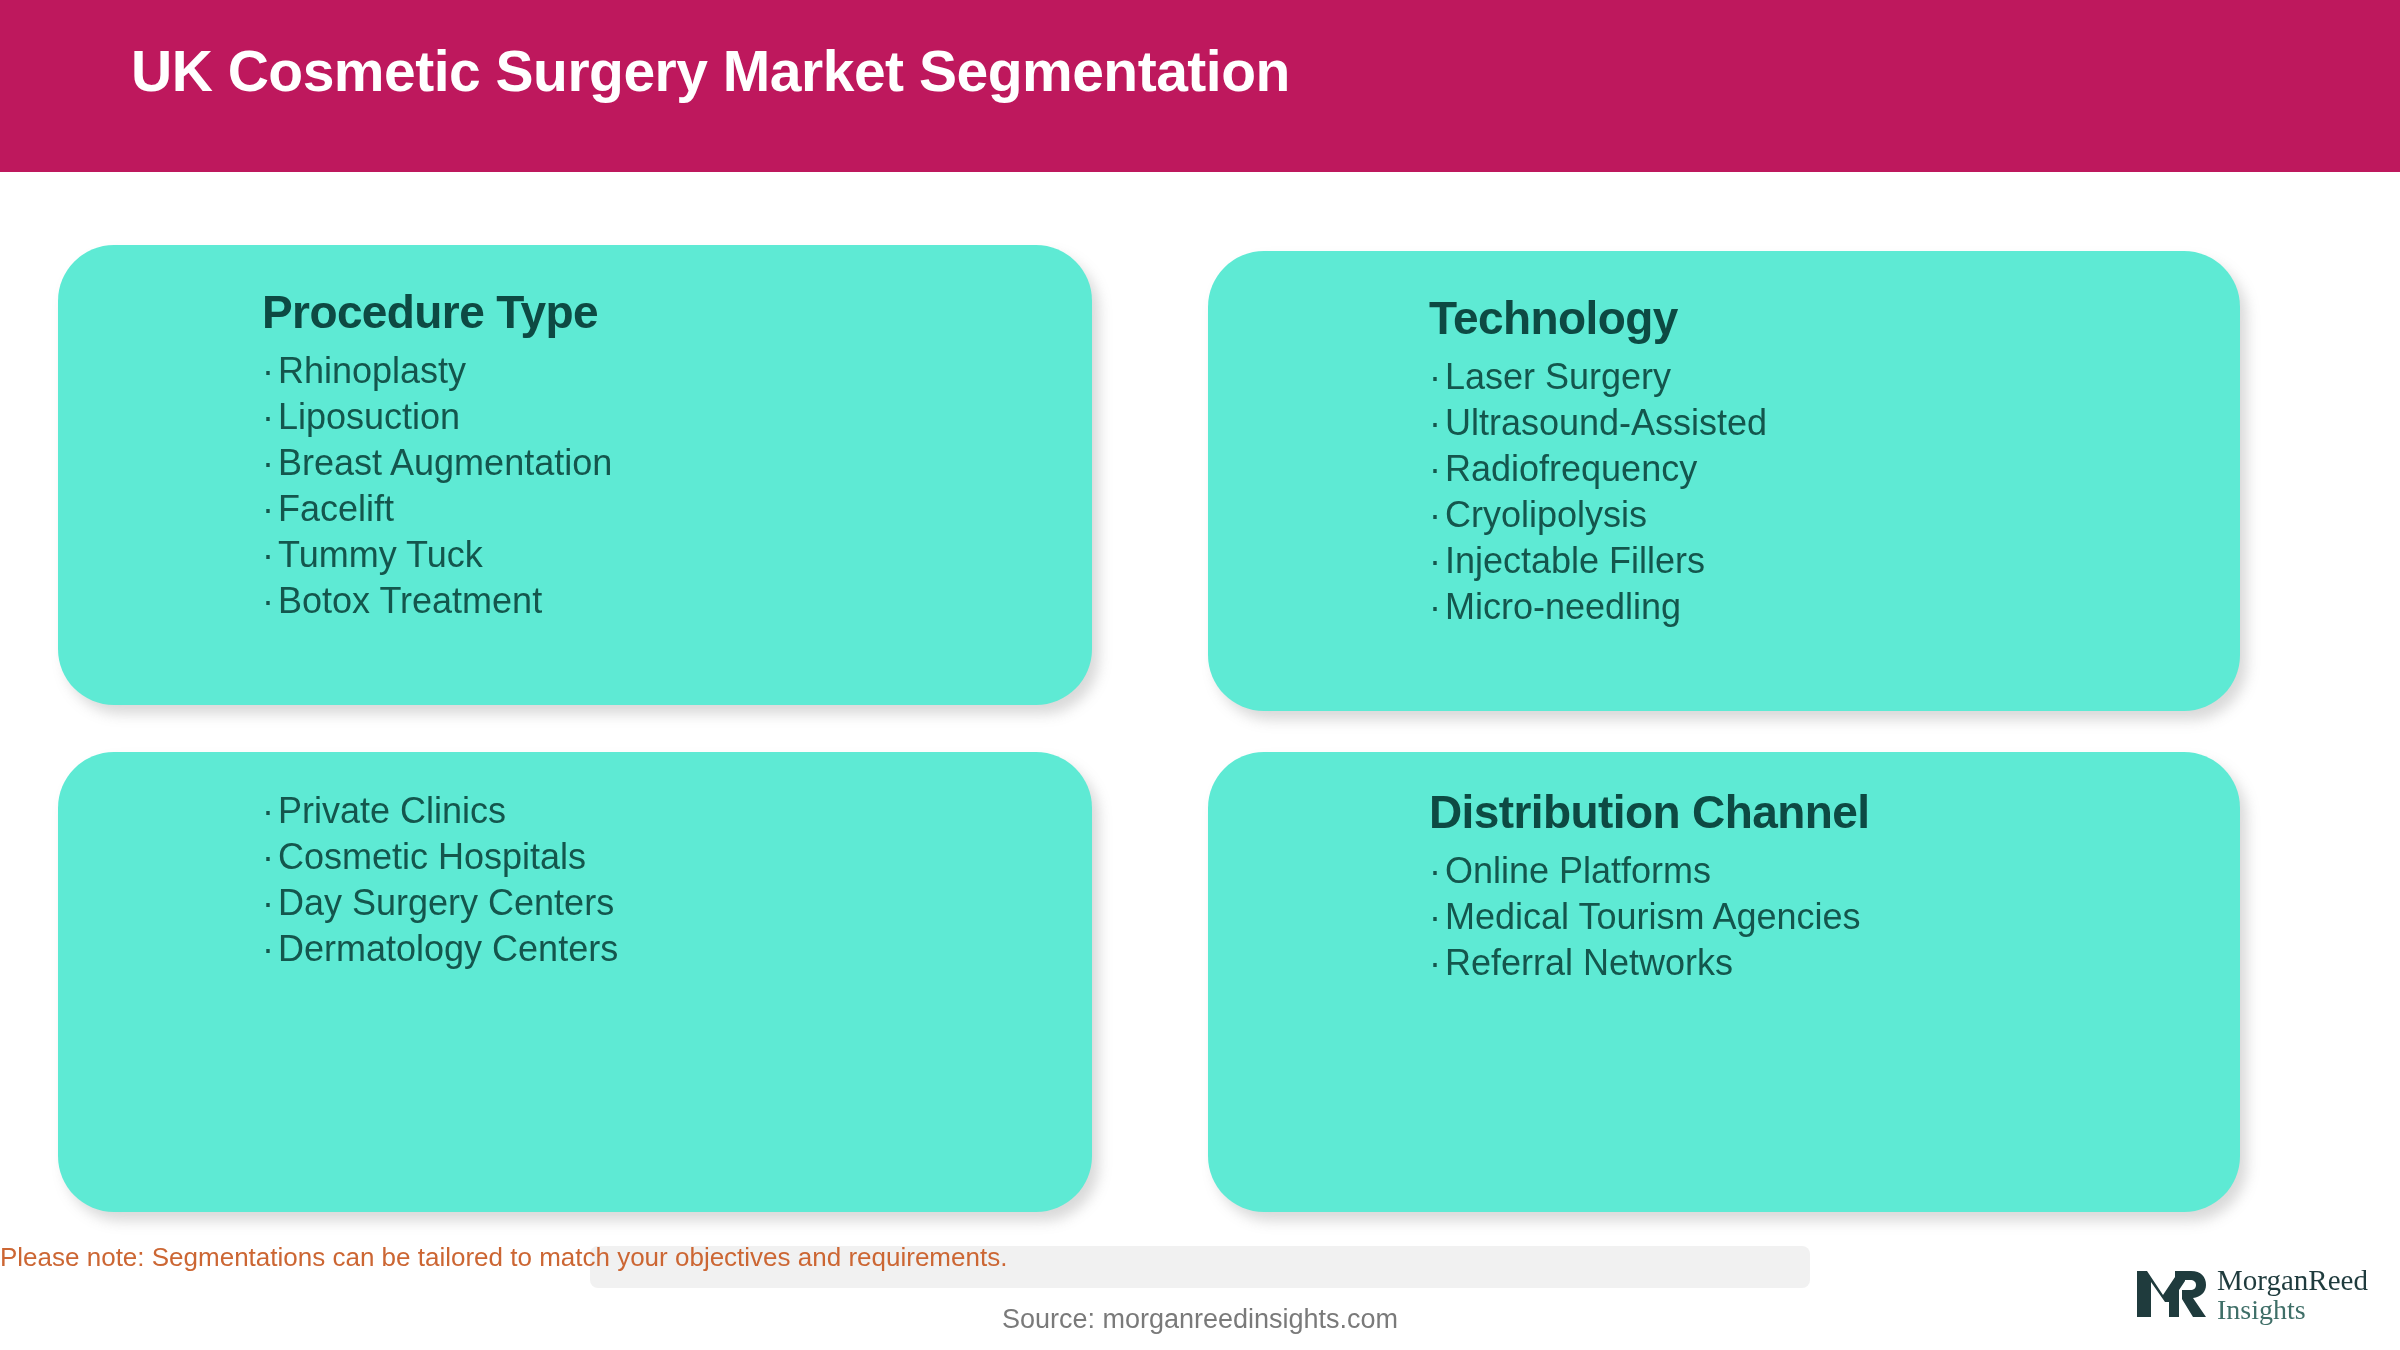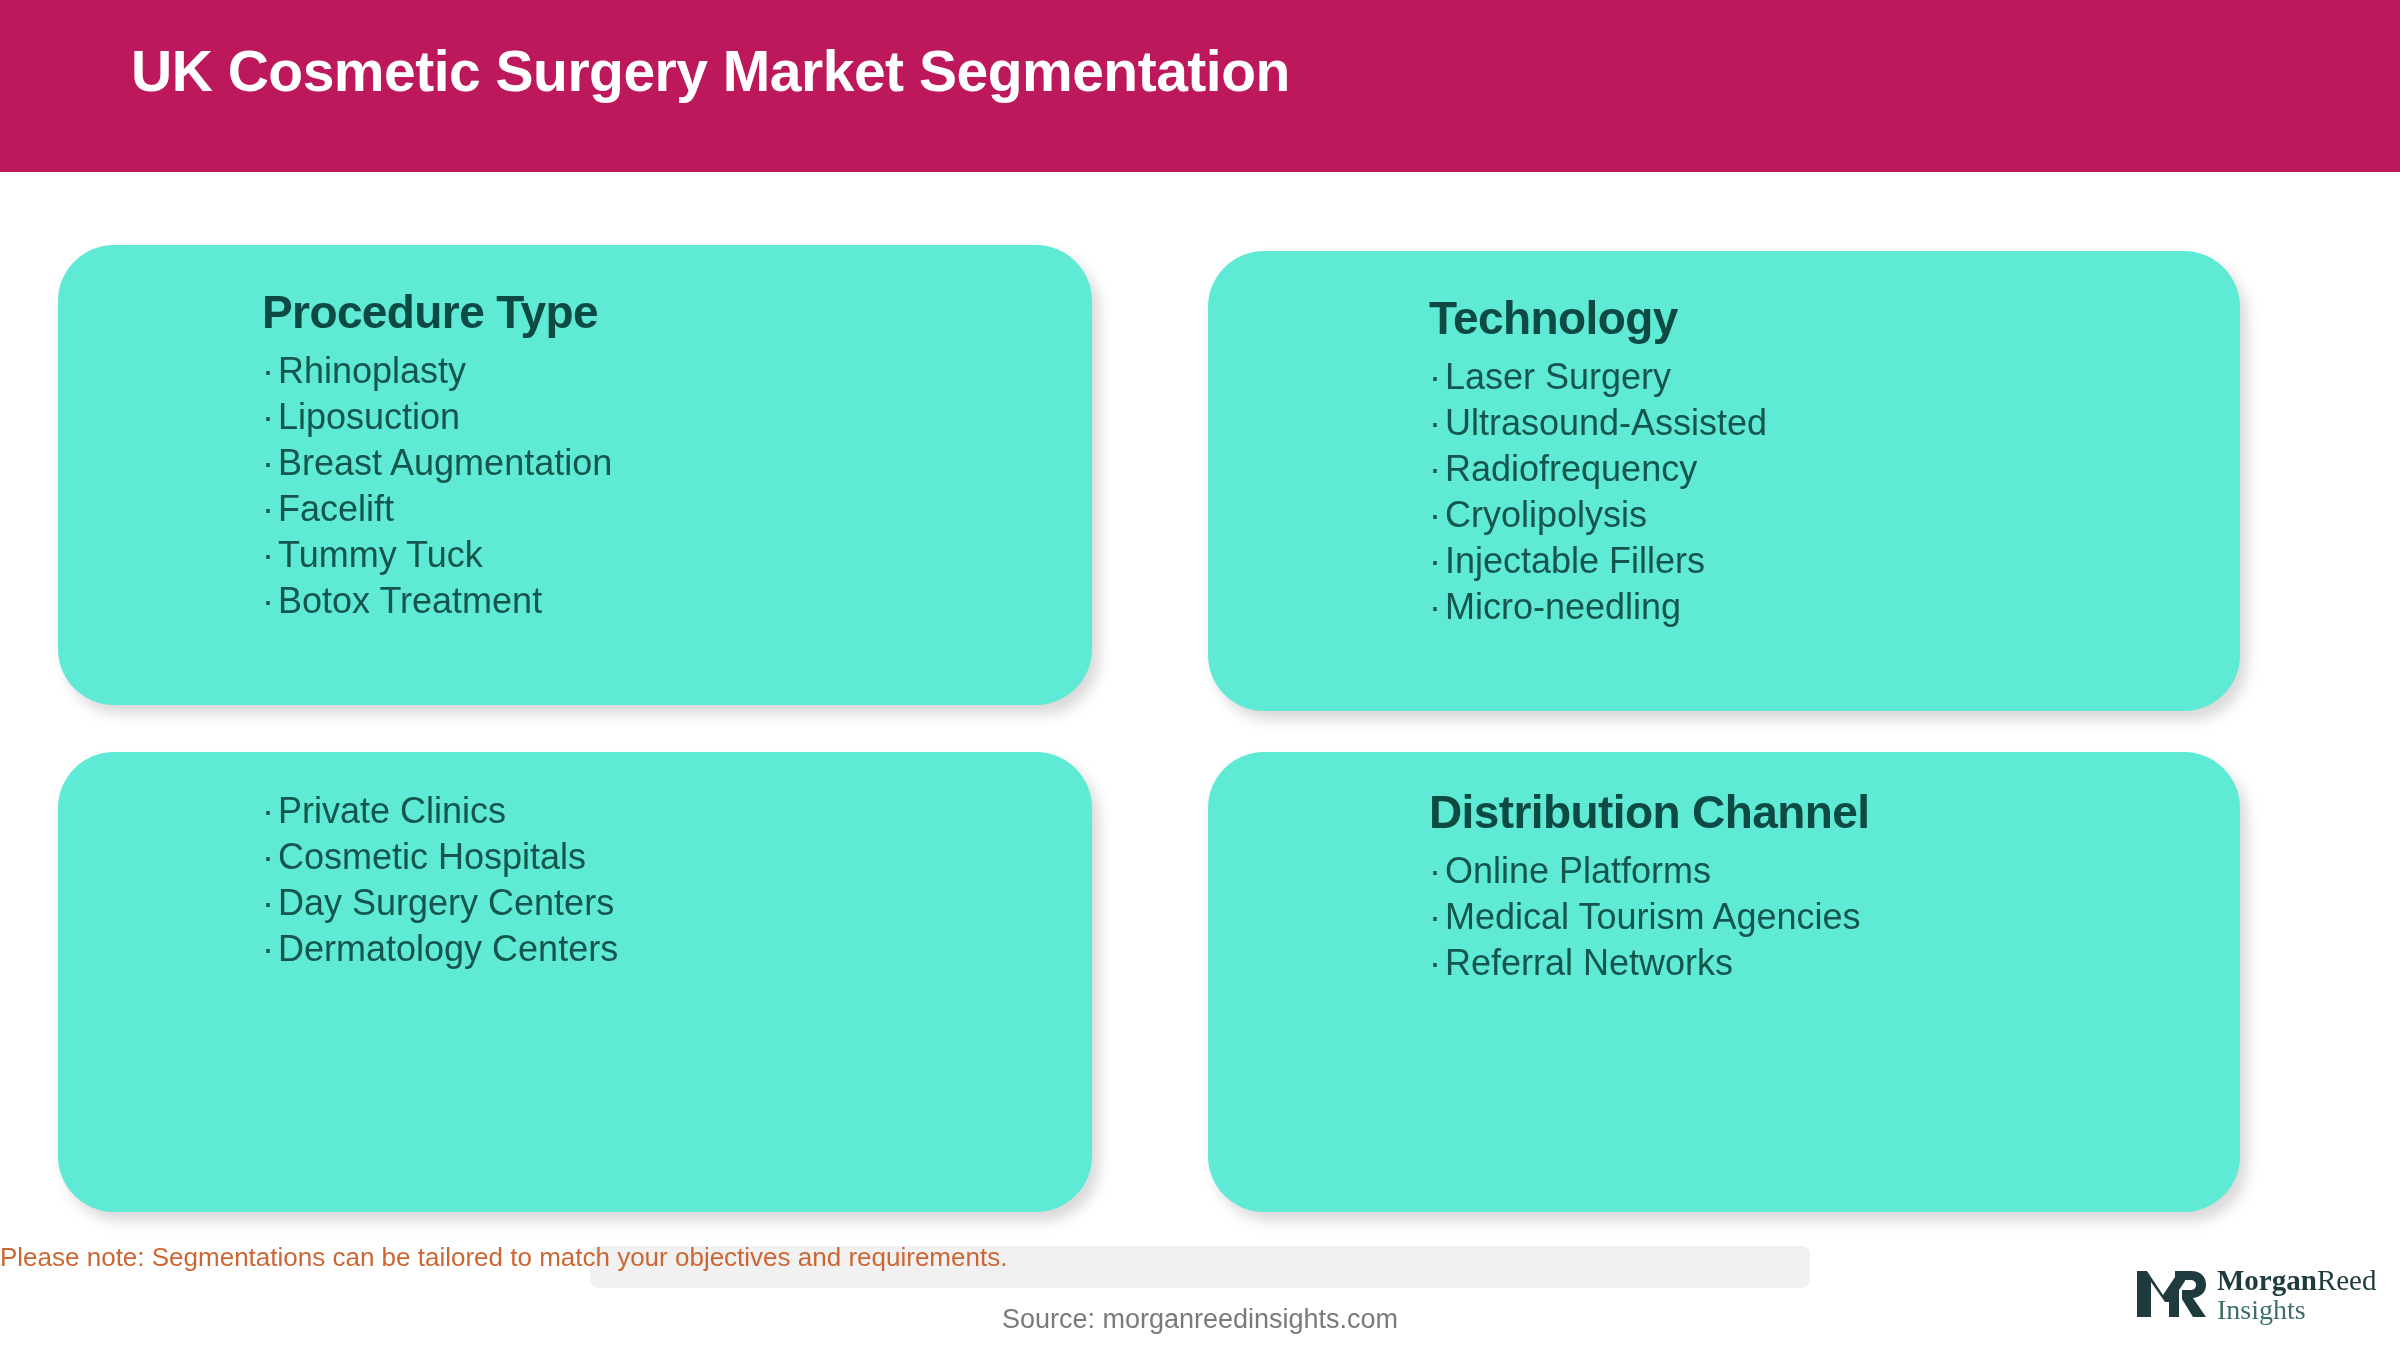--- a/index.html
+++ b/index.html
@@ -153,21 +153,21 @@
     left: 82px;
     top: 0px;
   }
   .logo-line1 {
     font-family: "Liberation Serif", serif;
     font-size: 29px;
     line-height: 30px;
     color: #1f3b3d;
     white-space: nowrap;
   }
-  .logo-line1 .lw-bold { font-weight: 700; }
+  .logo-line1 .lw-bold { font-weight: 400; }
   .logo-line1 .lw-reg  { font-weight: 400; }
   .logo-line2 {
     font-family: "Liberation Serif", serif;
     font-size: 28px;
     line-height: 30px;
     color: #3f6f68;
     white-space: nowrap;
   }
 </style>
 </head>

